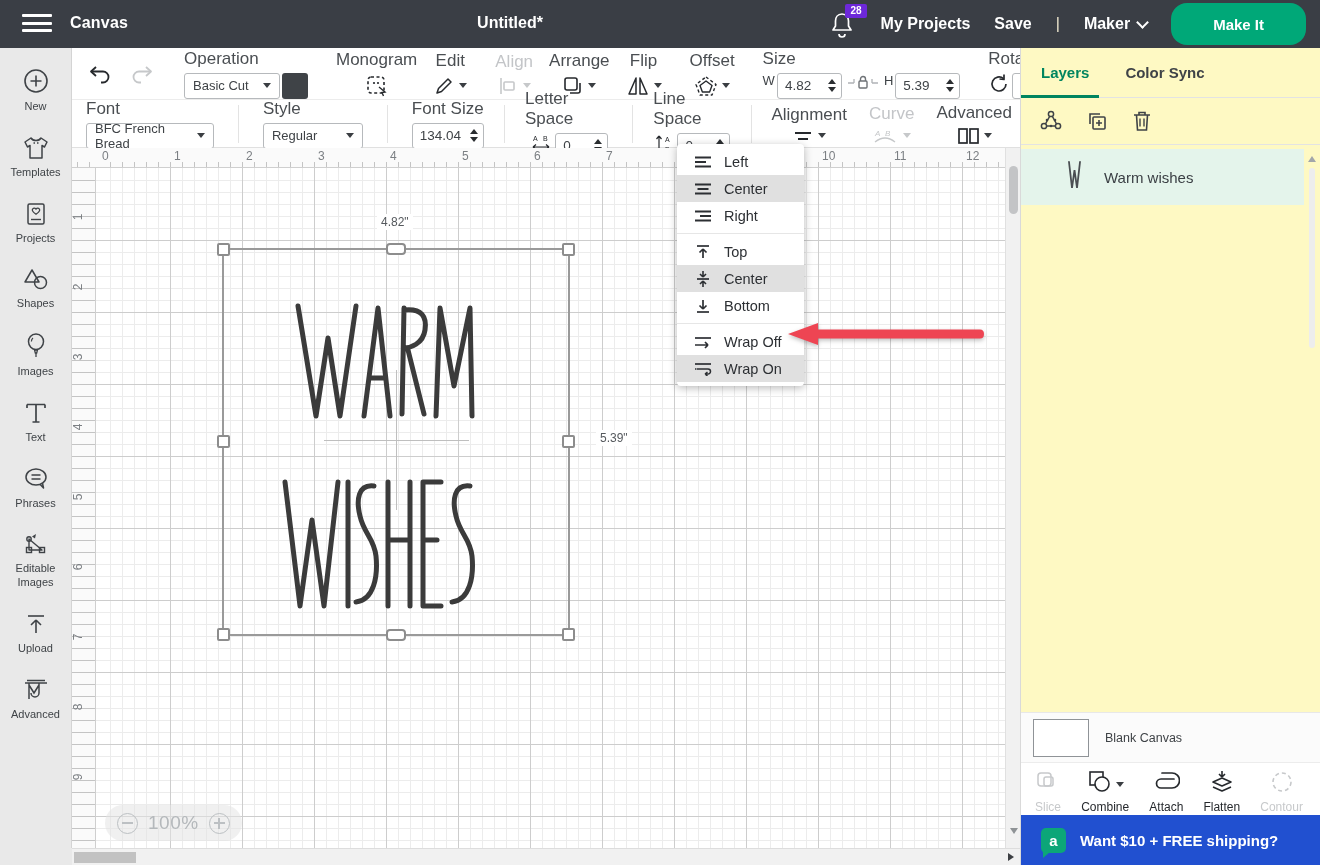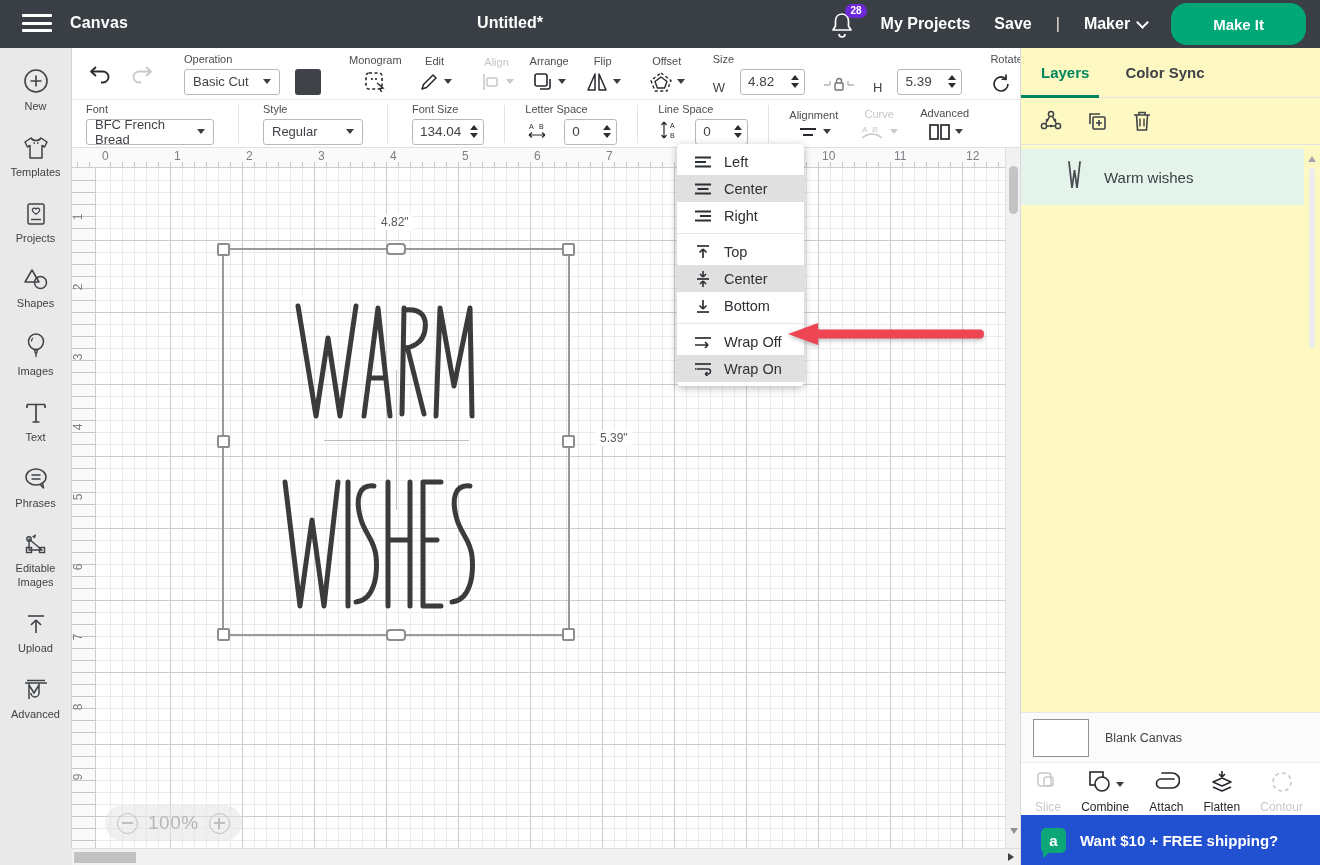--- a/index.html
+++ b/index.html
@@ -8,41 +8,41 @@
   #app { position:relative; width:1320px; height:865px; overflow:hidden; background:#fff; }
 
   
   .header { position:absolute; left:0; top:0; width:1320px; height:48px; background:#3a3e45; color:#fff; }
   .hamburger { position:absolute; left:22px; top:14px; width:30px; height:20px; cursor:pointer; }
   .hamburger i { display:block; height:3px; background:#fff; margin-bottom:4.5px; border-radius:1px; }
   .h-canvas { position:absolute; left:70px; top:14px; font-size:16px; font-weight:bold; letter-spacing:.2px; }
   .h-title { position:absolute; left:440px; width:140px; top:14px; text-align:center; font-size:16px; font-weight:bold; }
   .h-right { position:absolute; right:14px; top:0; height:48px; display:flex; align-items:center; gap:24px; }
   .bell-wrap { position:relative; width:28px; height:28px; }
-  .badge { position:absolute; top:-6px; right:-10px; background:#6d28d9; color:#fff; font-size:10px; font-weight:bold; border-radius:7px; padding:2px 5px; line-height:1; }
+  .badge { position:absolute; top:-6px; right:-10px; background:#6d28d9; color:#fff; font-size:10px; font-weight:bold; border-radius:2px; padding:2px 5px; line-height:1; }
   .h-link { font-size:16px; font-weight:bold; cursor:pointer; }
   .h-pipe { color:#efe8cf; font-size:16px; }
   .machine { display:flex; align-items:center; gap:8px; font-size:16px; font-weight:bold; cursor:pointer; }
   .chev { width:9px; height:9px; border-right:2px solid #fff; border-bottom:2px solid #fff; transform:rotate(45deg); margin-top:-4px; }
   .makeit { background:#00a878; color:#fff; border:none; border-radius:16px; height:42px; padding:0 42px; font-size:15px; font-weight:bold; font-family:inherit; cursor:pointer; }
 
   
   .sidebar { position:absolute; left:0; top:48px; width:72px; height:817px; background:#e9e9e9; border-right:1px solid #d4d4d4; display:flex; flex-direction:column; align-items:center; padding-top:8px; }
   .side-item { width:100%; display:flex; flex-direction:column; align-items:center; padding:11px 0 10px; color:#3f4347; cursor:pointer; }
   .side-item .slabel { font-size:11px; margin-top:5px; text-align:center; line-height:1.25; color:#3f4347; }
   .side-item svg { display:block; }
 
   
   .toolbar1 { position:absolute; left:72px; top:48px; width:948px; height:52px; background:#fff; border-bottom:1px solid #ececec; display:flex; align-items:center; }
   .toolbar2 { position:absolute; left:72px; top:100px; width:948px; height:48px; background:#fff; border-bottom:1px solid #e0e0e0; display:flex; align-items:center; }
   .tgroup { display:flex; flex-direction:column; align-items:center; margin:0 8px; }
-  .tlabel { font-size:11px; color:#4a4e52; margin-bottom:4px; align-self:flex-start; }
+  .tlabel { font-size:17px; color:#4a4e52; margin-bottom:4px; align-self:flex-start; }
   .tlabel.ctr { align-self:center; }
   .tlabel.dis { color:#c3c5c8; }
-  .trow { display:flex; align-items:flex-end; gap:15px; }
+  .trow { display:flex; align-items:flex-start; gap:2px; }
   .vdiv { width:1px; height:38px; background:#e3e3e3; margin:0 6px; }
   .icbtn { display:flex; align-items:center; gap:4px; cursor:pointer; color:#26292d; }
   .icbtn.dis { color:#c6c8ca; cursor:default; }
   .caret { width:0; height:0; border-left:4px solid transparent; border-right:4px solid transparent; border-top:5px solid #3a3e42; }
   .dis .caret { border-top-color:#c6c8ca; }
   .selbox { display:flex; align-items:center; justify-content:space-between; border:1px solid #b6b9bc; border-radius:3px; height:26px; padding:0 8px; font-size:13px; color:#3f4347; background:#fff; cursor:pointer; }
   .numbox { display:flex; align-items:center; border:1px solid #b6b9bc; border-radius:3px; height:26px; padding:0 2px 0 7px; font-size:13.5px; color:#3f4347; background:#fff; }
   .stepper { display:flex; flex-direction:column; gap:3px; margin-left:6px; padding:0 3px; cursor:pointer; }
   .stepper .up { width:0; height:0; border-left:4px solid transparent; border-right:4px solid transparent; border-bottom:5px solid #2b2e31; }
   .stepper .dn { width:0; height:0; border-left:4px solid transparent; border-right:4px solid transparent; border-top:5px solid #2b2e31; }

